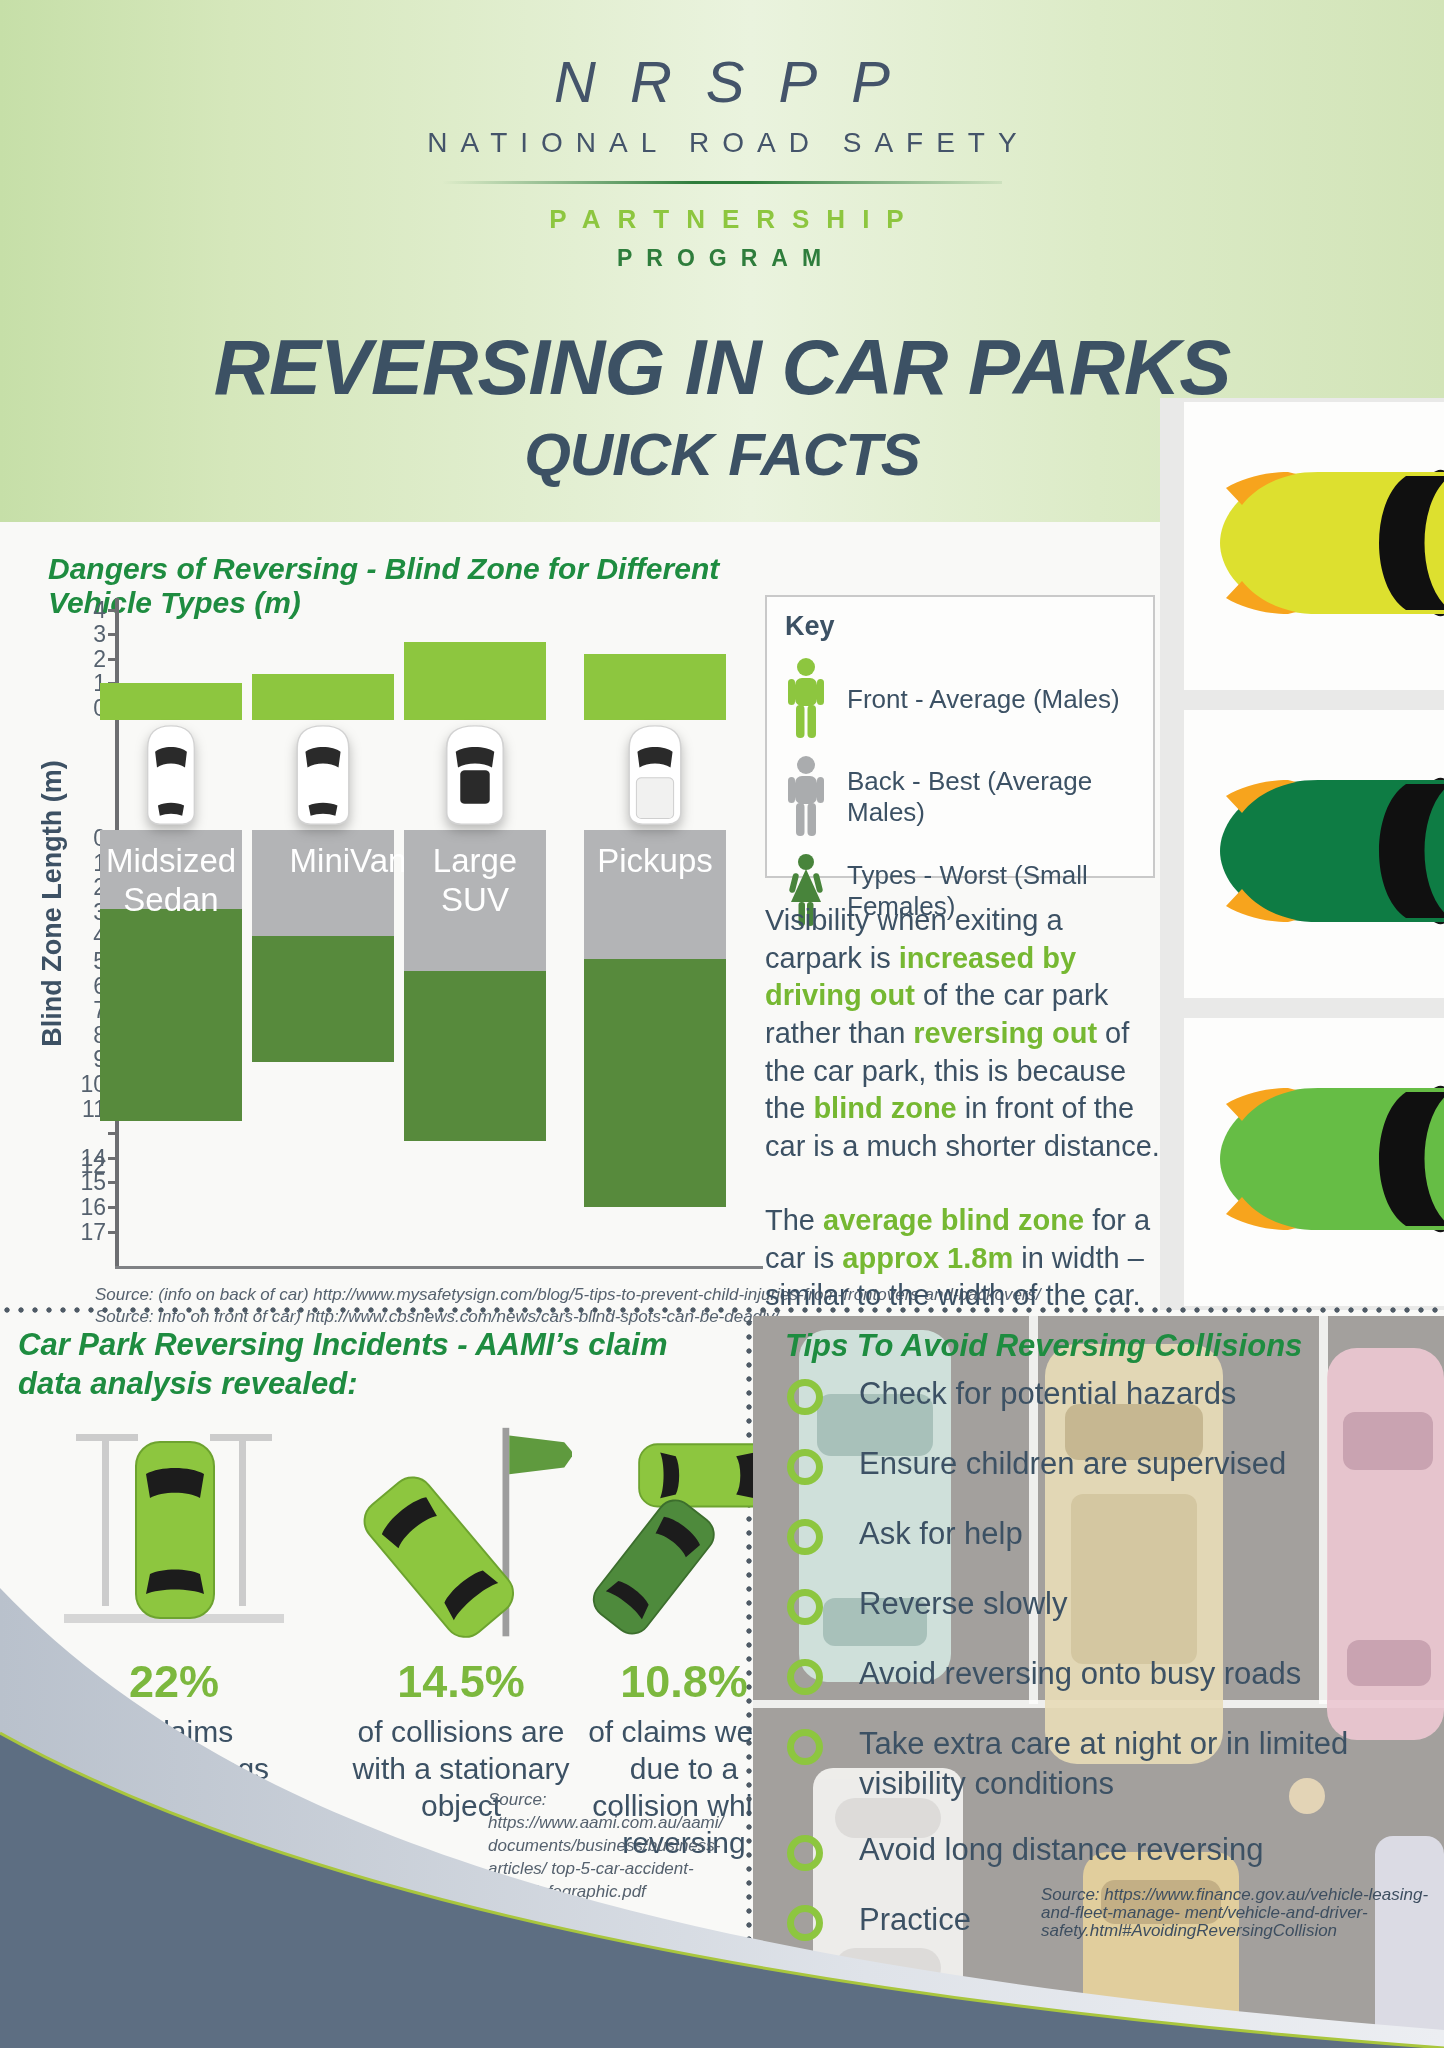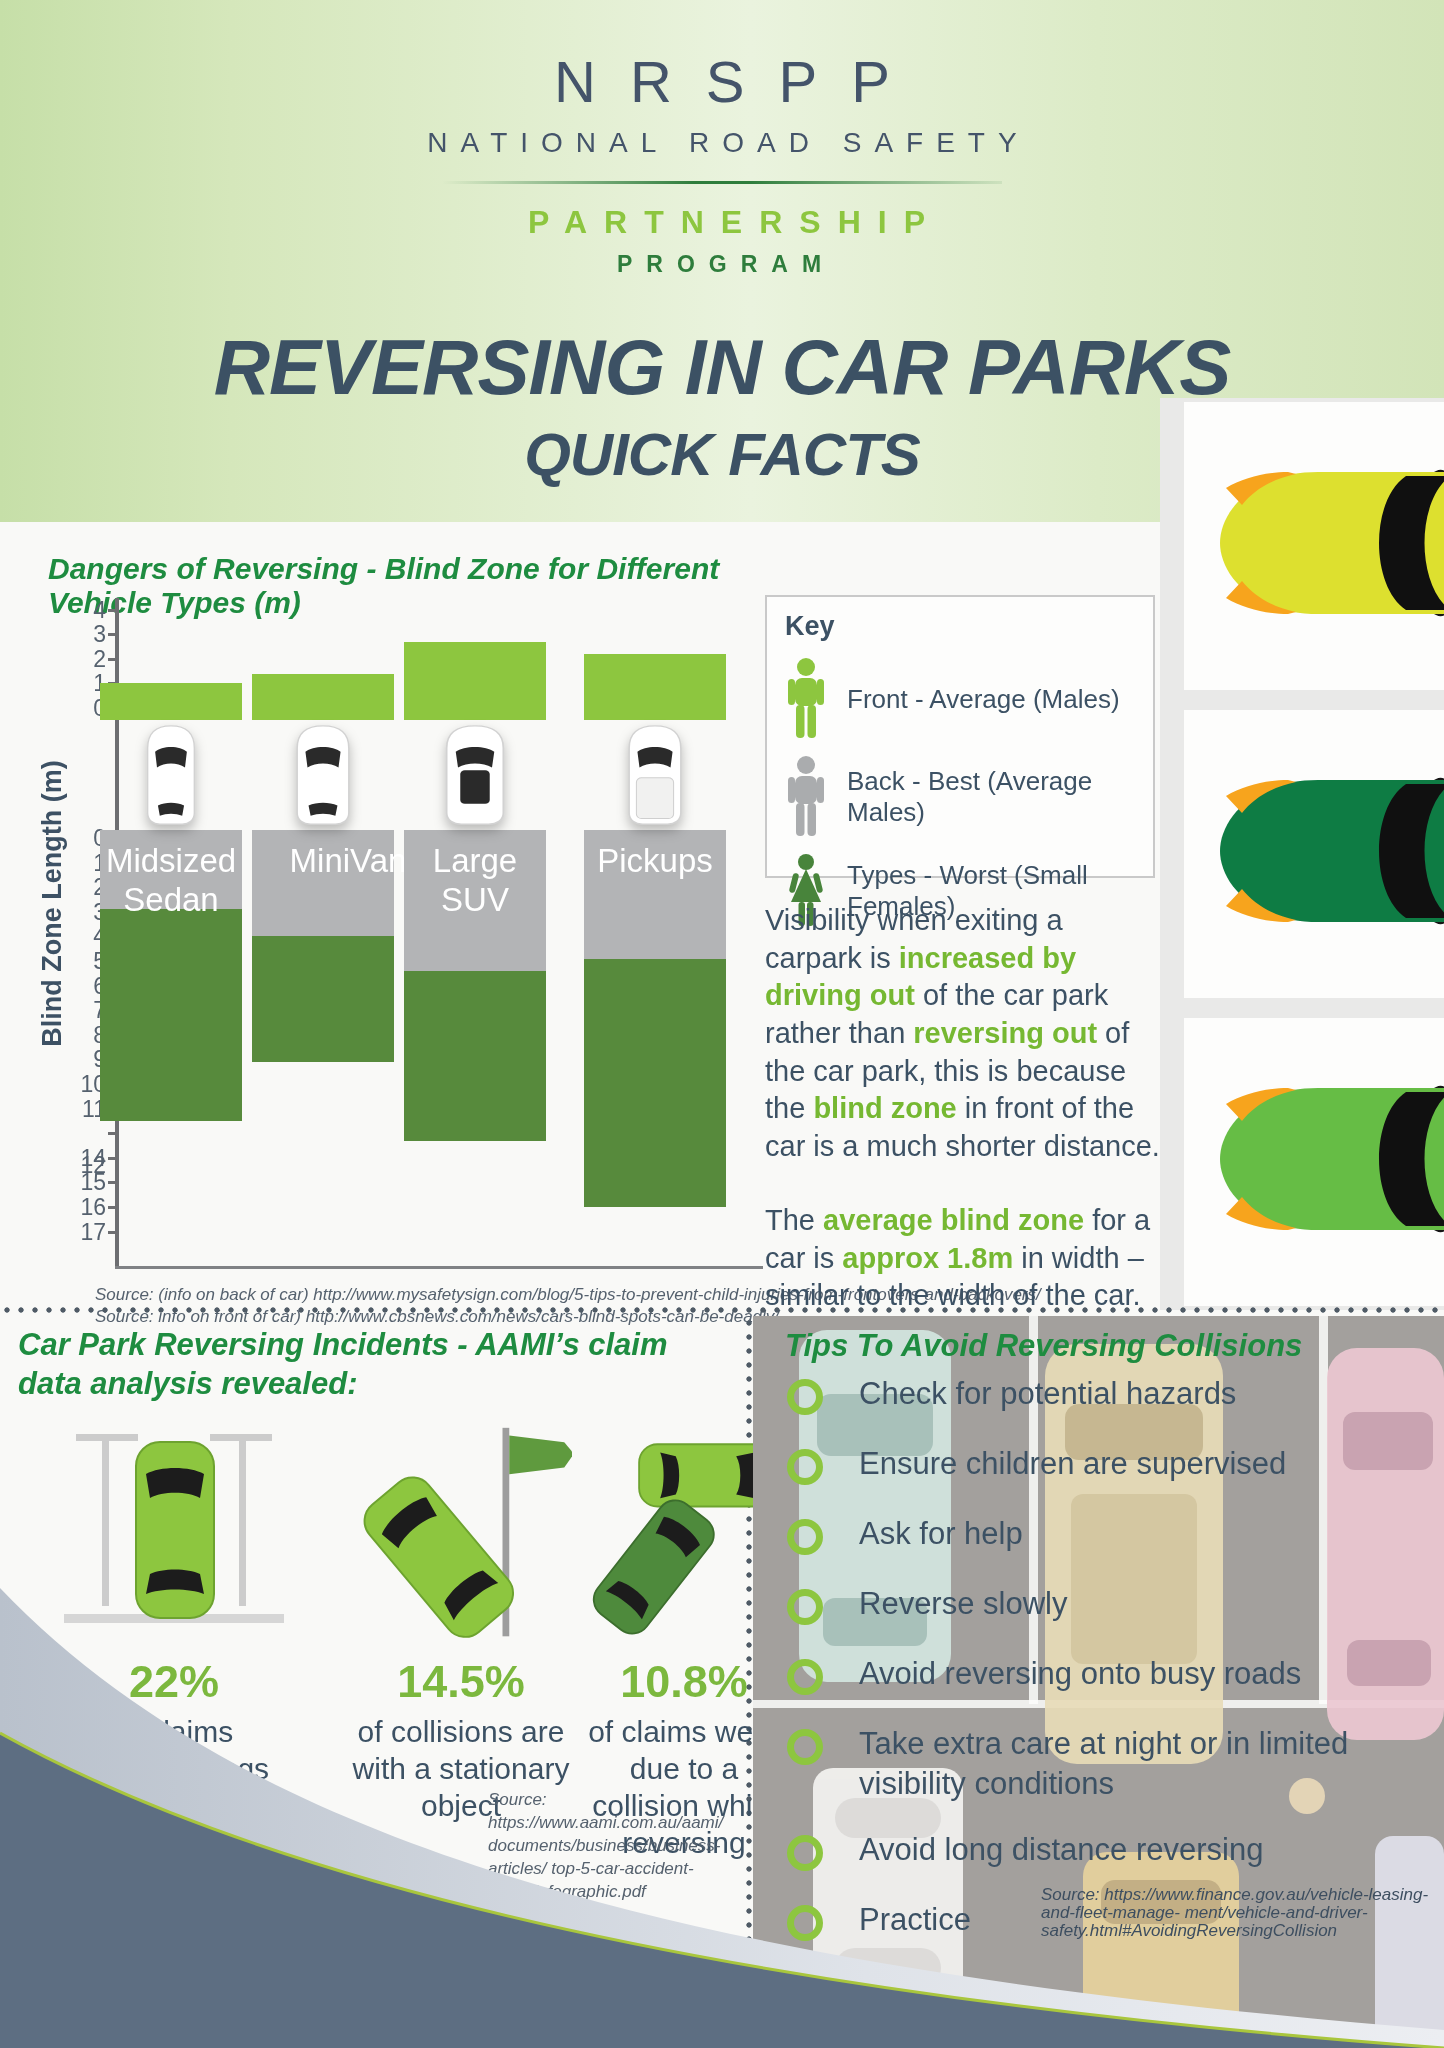--- a/index.html
+++ b/index.html
@@ -3,25 +3,25 @@
 <meta charset="utf-8">
 <style>
   html,body{margin:0;padding:0;}
   body{font-family:"Liberation Sans","DejaVu Sans",sans-serif;background:#888;}
   .page{position:relative;width:1444px;height:2048px;margin:0 auto;background:#f9f9f7;overflow:hidden;}
 
   
   .header{position:absolute;left:0;top:0;width:1444px;height:522px;
     background:linear-gradient(90deg,#c6dfa8 0%,#d5e7bb 16%,#eaf3de 52%,#dcebc7 76%,#d2e4b8 100%);}
   .logo{position:absolute;left:0;top:48px;width:1444px;text-align:center;}
-  .logo-nrspp{font-size:58px;letter-spacing:34px;color:#44546a;font-weight:400;padding-left:34px;}
+  .logo-nrspp{font-size:58px;letter-spacing:34px;color:#44546a;font-weight:400;padding-left:34px;font-style:italic;}
   .logo-sub{margin-top:12px;font-size:28px;letter-spacing:13px;color:#44546a;padding-left:13px;}
   .logo-divider{margin:22px auto 0 auto;width:560px;height:3px;
     background:linear-gradient(90deg,rgba(46,125,60,0) 0%,#2e7d3c 45%,#2e7d3c 55%,rgba(46,125,60,0.1) 100%);}
-  .logo-partnership{margin-top:20px;font-size:32px;font-weight:bold;letter-spacing:17px;color:#8dc63f;padding-left:26px;}
+  .logo-partnership{margin-top:20px;font-size:26px;font-weight:bold;letter-spacing:17px;color:#8dc63f;padding-left:26px;}
   .logo-program{margin-top:10px;font-size:23px;font-weight:bold;letter-spacing:14px;color:#2e7d3c;padding-left:8px;}
   .main-title{position:absolute;left:0;top:322px;width:1444px;text-align:center;
     font-style:italic;font-weight:800;font-size:78px;color:#3c5164;letter-spacing:-1px;}
   .sub-title{position:absolute;left:0;top:420px;width:1444px;text-align:center;
     font-style:italic;font-weight:800;font-size:60px;color:#3c5164;letter-spacing:-1px;}
 
   
   .chart-heading{position:absolute;left:48px;top:552px;width:740px;
     font-style:italic;font-weight:bold;font-size:30px;color:#1e8c40;}
   .y-axis-title{position:absolute;left:-128px;top:888px;width:360px;text-align:center;

